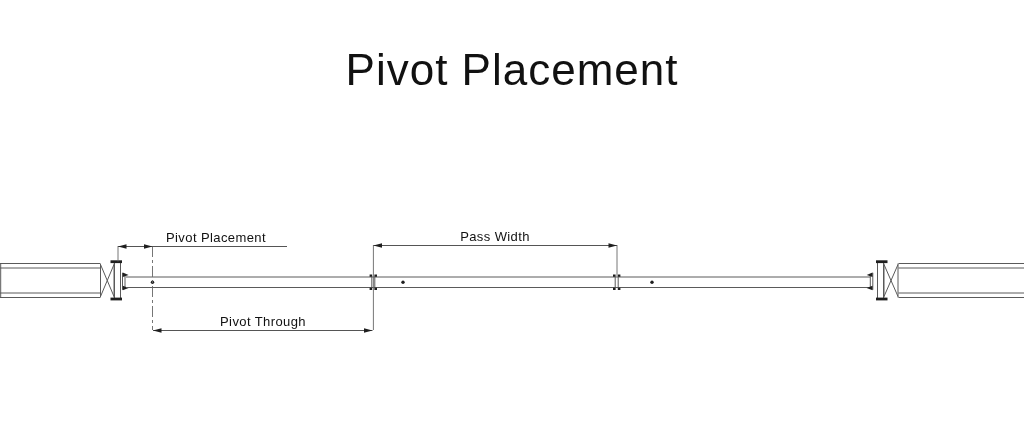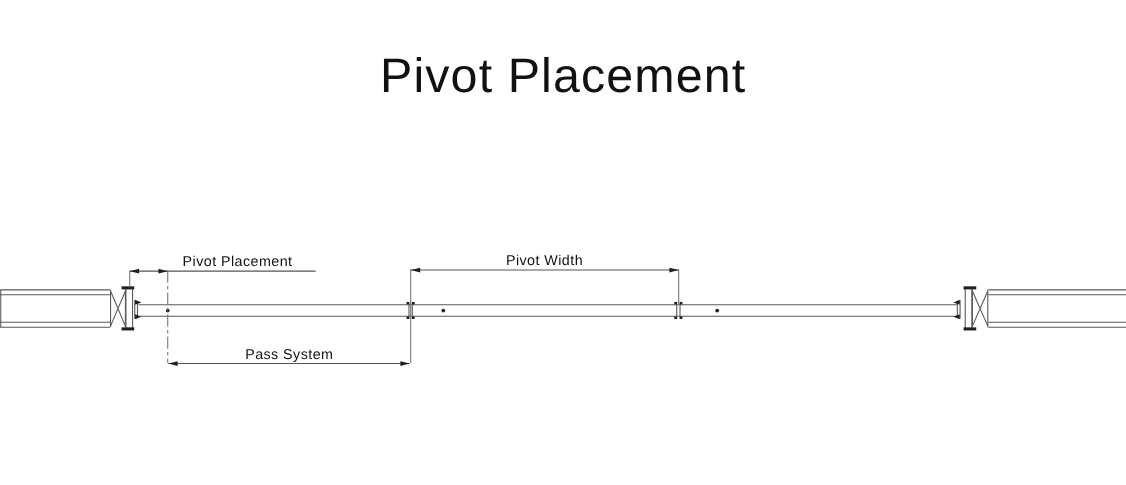--- a/index.html
+++ b/index.html
@@ -133,16 +133,16 @@
       <path d="M617 245.5 L608.5 243.3 L608.5 247.7 Z" fill="#1f1f1f"></path>
     </g>
     <g>
       <path d="M153 330.5 H372.5" stroke="#555" stroke-width="1" fill="none"></path>
       <path d="M153 330.5 L161.5 328.3 L161.5 332.7 Z" fill="#1f1f1f"></path>
       <path d="M372.5 330.5 L364 328.3 L364 332.7 Z" fill="#1f1f1f"></path>
     </g>
   </svg>
 
   <div class="dim-label" id="pivot-placement-label">Pivot Placement</div>
-  <div class="dim-label centered" id="door-width-label">Pivot Width</div>
-  <div class="dim-label centered" id="pass-through-label">Pass System</div>
+  <div class="dim-label centered" id="door-width-label">Pass Width</div>
+  <div class="dim-label centered" id="pass-through-label">Pivot Through</div>
 
 </div>
 
 </body></html>

